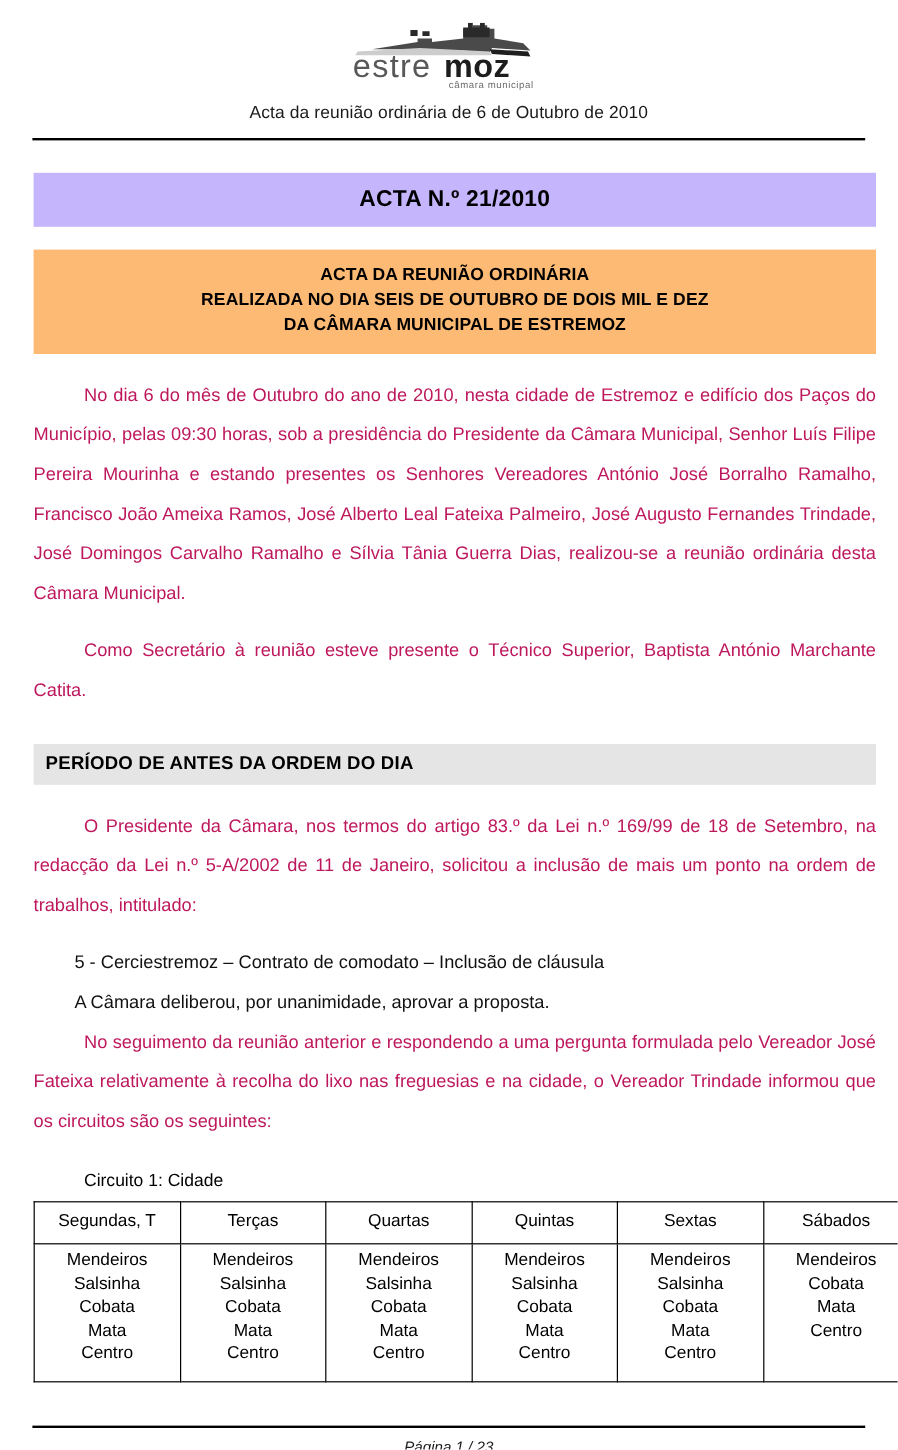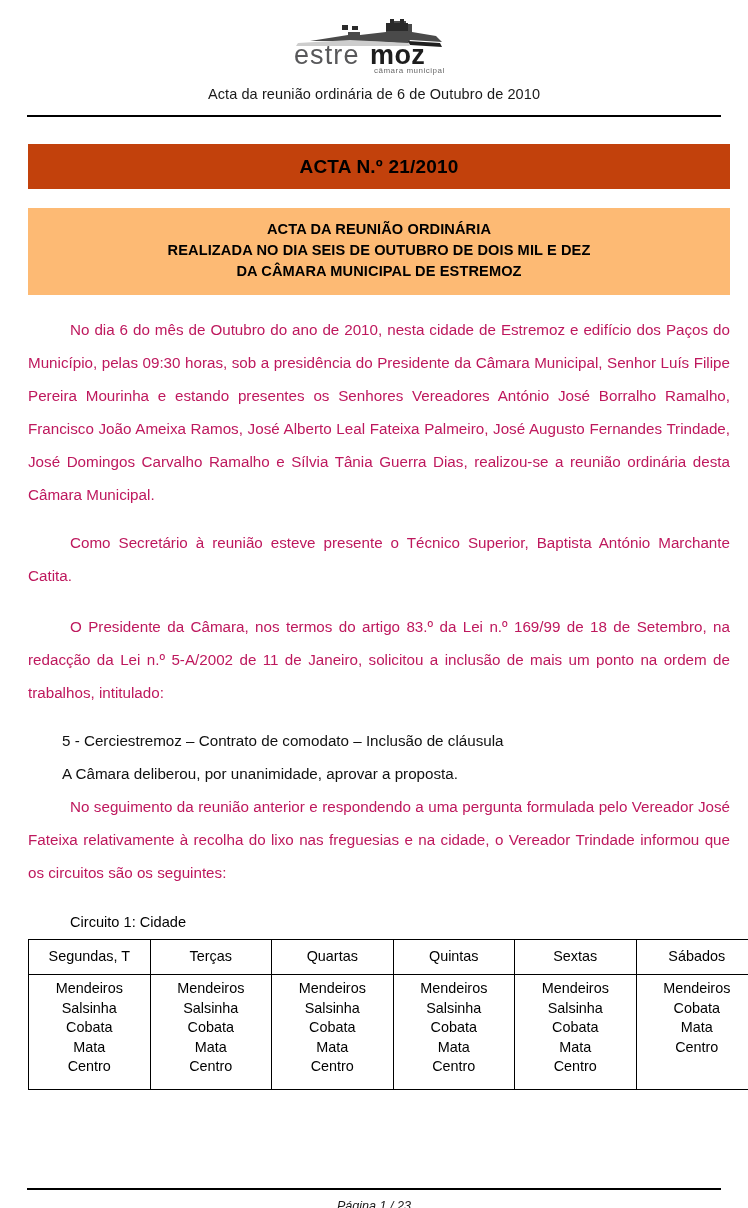--- a/index.html
+++ b/index.html
@@ -64,21 +64,21 @@
 
   
   .content {
     position: absolute;
     left: 28px;
     top: 112px;
     width: 702px;
   }
 
   .acta-title-bar {
-    background: #c2410c;
+    background: #c4b5fd;
     height: 45px;
     display: flex;
     align-items: center;
     justify-content: center;
     margin-top: 16px;
   }
   .acta-title-bar .txt {
     font-size: 19px;
     font-weight: bold;
     letter-spacing: 0.2px;
@@ -227,20 +227,23 @@
     <div class="subtitle-block">
       <div class="line">ACTA DA REUNIÃO ORDINÁRIA</div>
       <div class="line">REALIZADA NO DIA SEIS DE OUTUBRO DE DOIS MIL E DEZ</div>
       <div class="line">DA CÂMARA MUNICIPAL DE ESTREMOZ</div>
     </div>
 
     <p class="body-para indent">No dia 6 do mês de Outubro do ano de 2010, nesta cidade de Estremoz e edifício dos Paços do Município, pelas 09:30 horas, sob a presidência do Presidente da Câmara Municipal, Senhor Luís Filipe Pereira Mourinha e estando presentes os Senhores Vereadores António José Borralho Ramalho, Francisco João Ameixa Ramos, José Alberto Leal Fateixa Palmeiro, José Augusto Fernandes Trindade, José Domingos Carvalho Ramalho e Sílvia Tânia Guerra Dias, realizou-se a reunião ordinária desta Câmara Municipal.</p>
 
     <p class="body-para indent tight">Como Secretário à reunião esteve presente o Técnico Superior, Baptista António Marchante Catita.</p>
 
+    <div class="section-bar">
+      <span class="txt">PERÍODO DE ANTES DA ORDEM DO DIA</span>
+    </div>
 
     <p class="body-para indent">O Presidente da Câmara, nos termos do artigo 83.º da Lei n.º 169/99 de 18 de Setembro, na redacção da Lei n.º 5-A/2002 de 11 de Janeiro, solicitou a inclusão de mais um ponto na ordem de trabalhos, intitulado:</p>
 
     <div class="line-item">5 - Cerciestremoz – Contrato de comodato – Inclusão de cláusula</div>
 
     <div class="line-item">A Câmara deliberou, por unanimidade, aprovar a proposta.</div>
 
     <p class="body-para indent tight">No seguimento da reunião anterior e respondendo a uma pergunta formulada pelo Vereador José Fateixa relativamente à recolha do lixo nas freguesias e na cidade, o Vereador Trindade informou que os circuitos são os seguintes:</p>
 
     <div class="table-caption">Circuito 1: Cidade</div>

